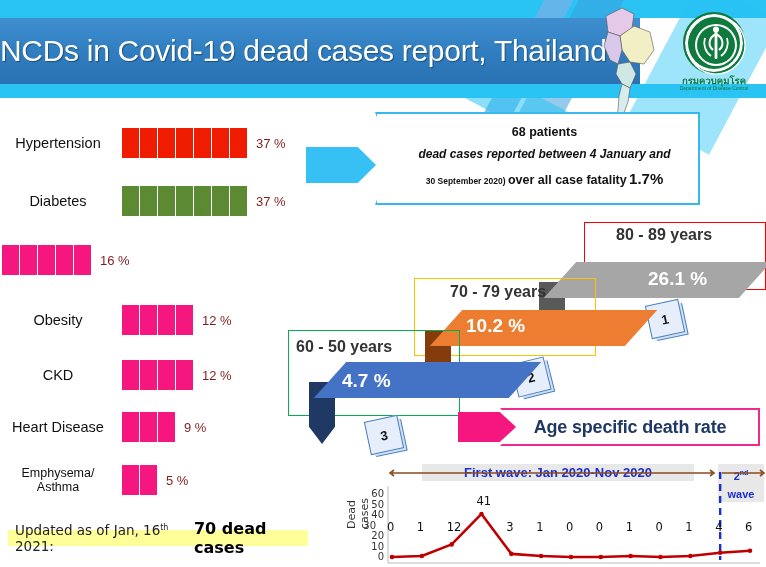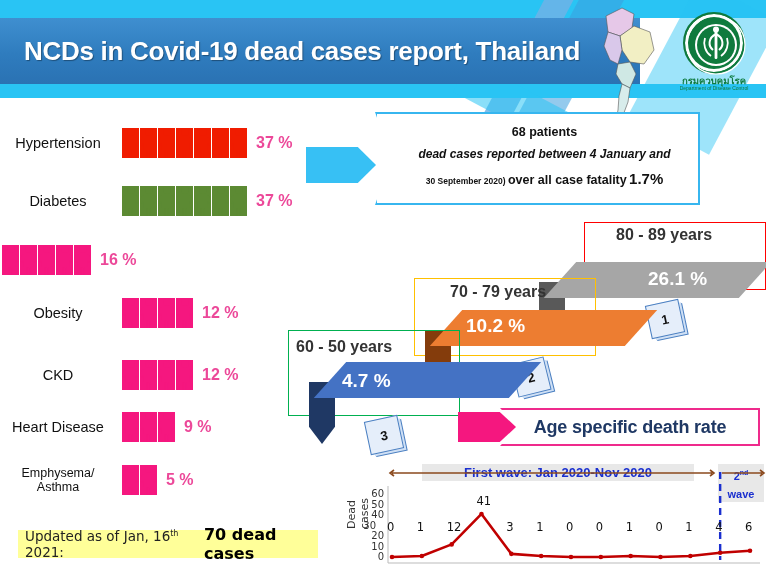--- a/index.html
+++ b/index.html
@@ -13,22 +13,22 @@
 
   
   .cyan-strip { position:absolute; left:0; top:0; width:766px; height:18px; background:#29c4f4; }
   .cyan-strip2 { position:absolute; left:0; top:84px; width:766px; height:14px; background:#29c4f4; }
   .title-bar {
     position:absolute; left:0; top:18px; width:640px; height:66px;
     background:linear-gradient(180deg,#3f8fd0 0%,#2f7cbe 55%,#2a72b3 100%);
     display:flex; align-items:center;
   }
   .title-txt {
-    color:#ffffff; font-size:26px; font-weight:bold; letter-spacing:-0.3px;
-    padding-left:24px; text-shadow:1px 1px 1px rgba(0,0,0,.35);
+    color:#ffffff; font-size:30px; font-weight:normal; letter-spacing:-0.3px;
+    text-shadow:1px 1px 1px rgba(0,0,0,.35);
     white-space:nowrap;
   }
   
   .swoosh { position:absolute; background:#5aa8e0; opacity:.85; transform-origin:top left; }
   .sw1 { left:560px; top:-30px; width:26px; height:170px; transform:rotate(28deg); background:#6fb3e6; }
   .sw2 { left:600px; top:-40px; width:40px; height:190px; transform:rotate(28deg); background:#3d9ede; opacity:.55;}
   .sw3 { left:700px; top:-20px; width:90px; height:150px; transform:rotate(28deg); background:#29c4f4; opacity:.45;}
   .sw4 { left:470px; top:60px; width:120px; height:36px; transform:rotate(28deg); background:#29c4f4; opacity:.55;}
 
   
@@ -45,38 +45,38 @@
   .logo-en { color:#0f7a3d; font-size:5px; line-height:1.05; }
 
   
   .dis-row { position:absolute; display:flex; align-items:center; }
   .dis-label {
     width:120px; text-align:center; font-size:14.5px; color:#111;
     line-height:1.15; padding-right:8px;
   }
   .dis-label.small { font-size:12.5px; }
   .icons { display:flex; align-items:flex-end; gap:1px; }
-  .pct { font-size:16px; color:#ec4899; margin-left:9px; white-space:nowrap;font-weight:bold; }
+  .pct { font-size:13px; color:#7f1d1d; margin-left:9px; white-space:nowrap; }
 
   .person { width:17px; height:30px; position:relative; }
   .person .head { position:absolute; left:4.5px; top:0; width:8px; height:8px; border-radius:50%; background:inherit; }
   .person i {
     position:absolute; left:0; top:9px; width:17px; height:21px;
     background:inherit;
     clip-path: polygon(22% 0,78% 0,92% 6%,100% 34%,86% 40%,82% 30%,82% 62%,
                        62% 62%,62% 100%,54% 100%,54% 64%,46% 64%,46% 100%,38% 100%,
                        38% 62%,18% 62%,18% 30%,14% 40%,0 34%,8% 6%);
   }
   .p-red    { background:#f01c00; } .p-red .head,.p-red i       { background:#f01c00; }
   .p-green  { background:#5c8a33; } .p-green .head,.p-green i   { background:#5c8a33; }
   .p-pink   { background:#f5177f; } .p-pink .head,.p-pink i     { background:#f5177f; }
 
   
   .yellow-bar {
-    position:absolute; left:18px; top:530px; width:300px; height:28px;
+    position:absolute; left:8px; top:530px; width:300px; height:16px;
     background:#ffff99; display:flex; align-items:center; padding-left:7px;
   }
   .yb-a { font-size:13.5px; color:#222; font-family:"DejaVu Sans", sans-serif; }
   .yb-sup { font-size:8px; vertical-align:super; }
   .yb-b { font-size:16px; font-weight:bold; color:#000; margin-left:4px; font-family:"DejaVu Sans", sans-serif;}
 
   
   .callout {
     position:absolute; left:375px; top:112px; width:325px; height:93px;
     background:#ffffff; border:2.5px solid #37b6ef;
@@ -275,21 +275,21 @@
             <div class="head"></div>
             <i></i>
           </div>
           <div class="person p-pink">
             <div class="head"></div>
             <i></i>
           </div>
         </div>
         <div class="pct">16 %</div>
       </div>
-      <div class="dis-row" style="left: 2px; top: 298px;">
+      <div class="dis-row" style="left: 2px; top: 305px;">
         <div class="dis-label">Obesity</div>
         <div class="icons">
           <div class="person p-pink">
             <div class="head"></div>
             <i></i>
           </div>
           <div class="person p-pink">
             <div class="head"></div>
             <i></i>
           </div>

